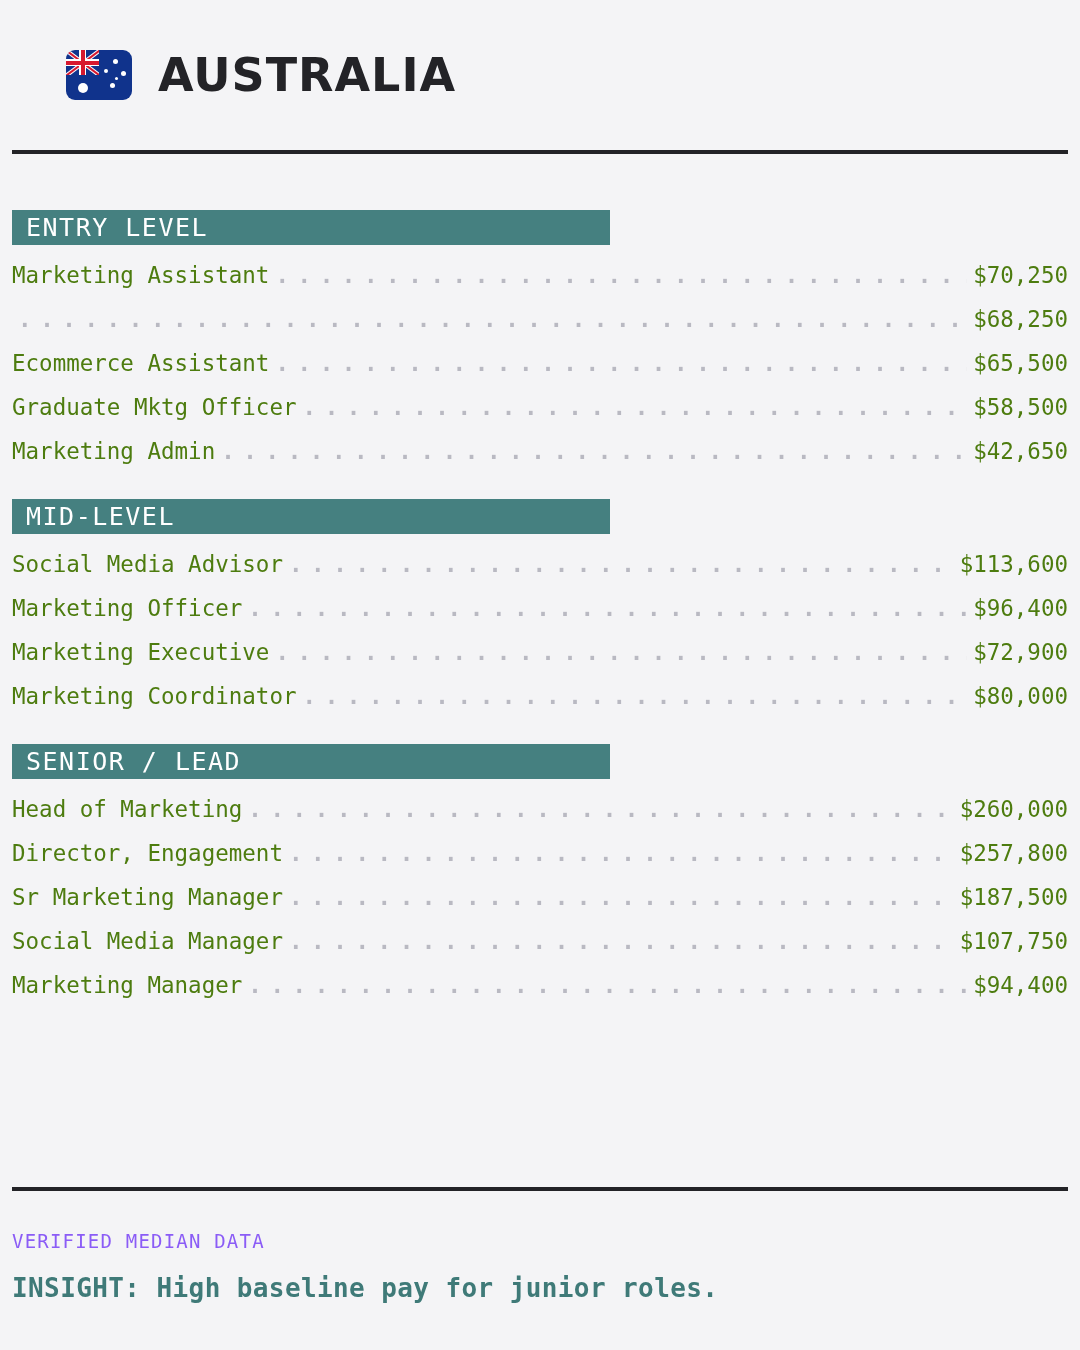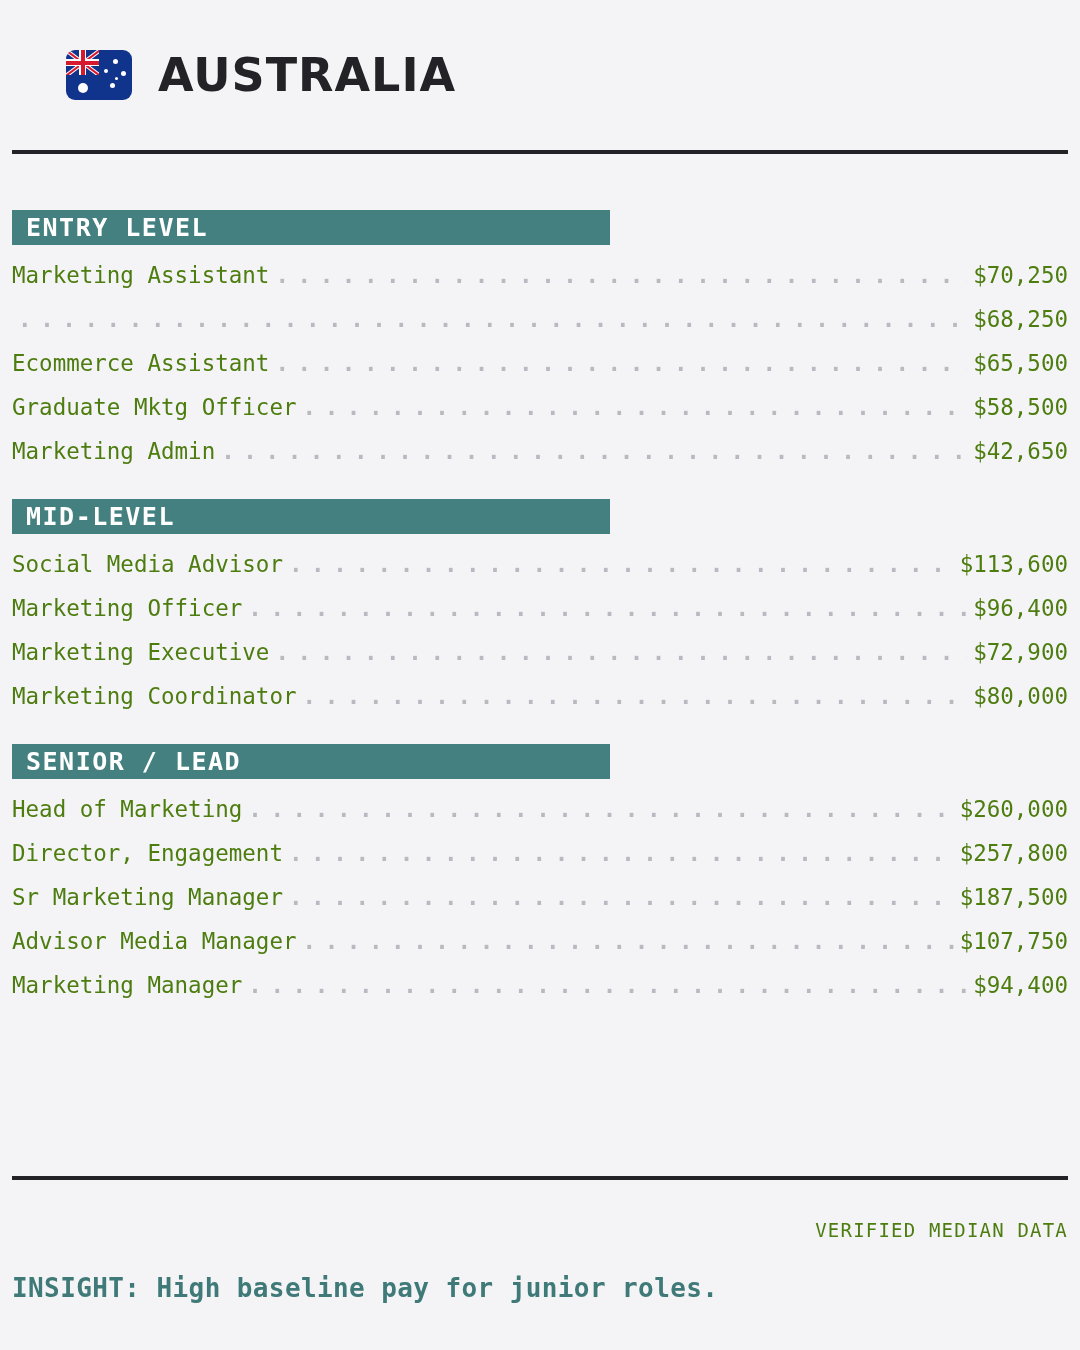--- a/index.html
+++ b/index.html
@@ -120,21 +120,21 @@
     height: 35px;
     display: flex;
     align-items: center;
     padding-left: 14px;
     box-sizing: border-box;
     margin-bottom: 8px;
   }
   .section-bar-label {
     color: #ffffff;
     font-size: 25px;
-    font-weight: bold;
+    font-weight: normal;
     letter-spacing: 1.5px;
     line-height: 1;
     white-space: nowrap;
     font-family: "DejaVu Sans Mono", "Liberation Mono", monospace;
   }
 
   .row {
     display: flex;
     align-items: center;
     height: 44px;
@@ -170,27 +170,26 @@
 
   
   .footer {
     position: absolute;
     left: 12px;
     right: 12px;
     bottom: 44px;
   }
   .rule-bottom { margin-bottom: 38px; }
   .footer-note {
-    color: #4d7c0f;
+    color: #8b5cf6;
     font-size: 19px;
     letter-spacing: 1.2px;
     line-height: 1.35;
-    margin-bottom: 29px;
-    white-space: nowrap;
-    text-align: right;
+    margin-bottom: 18px;
+    white-space: nowrap;
   }
   .footer-insight {
     color: #3f7a78;
     font-size: 26px;
     font-weight: bold;
     letter-spacing: 0.4px;
     line-height: 1.3;
     white-space: nowrap;
   }
 </style>
@@ -298,21 +297,21 @@
         <span class="row-label">Director, Engagement</span>
         <span class="row-leader"></span>
         <span class="row-value">$257,800</span>
       </div>
       <div class="row">
         <span class="row-label">Sr Marketing Manager</span>
         <span class="row-leader"></span>
         <span class="row-value">$187,500</span>
       </div>
       <div class="row">
-        <span class="row-label">Advisor Media Manager</span>
+        <span class="row-label">Social Media Manager</span>
         <span class="row-leader"></span>
         <span class="row-value">$107,750</span>
       </div>
       <div class="row">
         <span class="row-label">Marketing Manager</span>
         <span class="row-leader"></span>
         <span class="row-value">$94,400</span>
       </div>
     </div>
 

